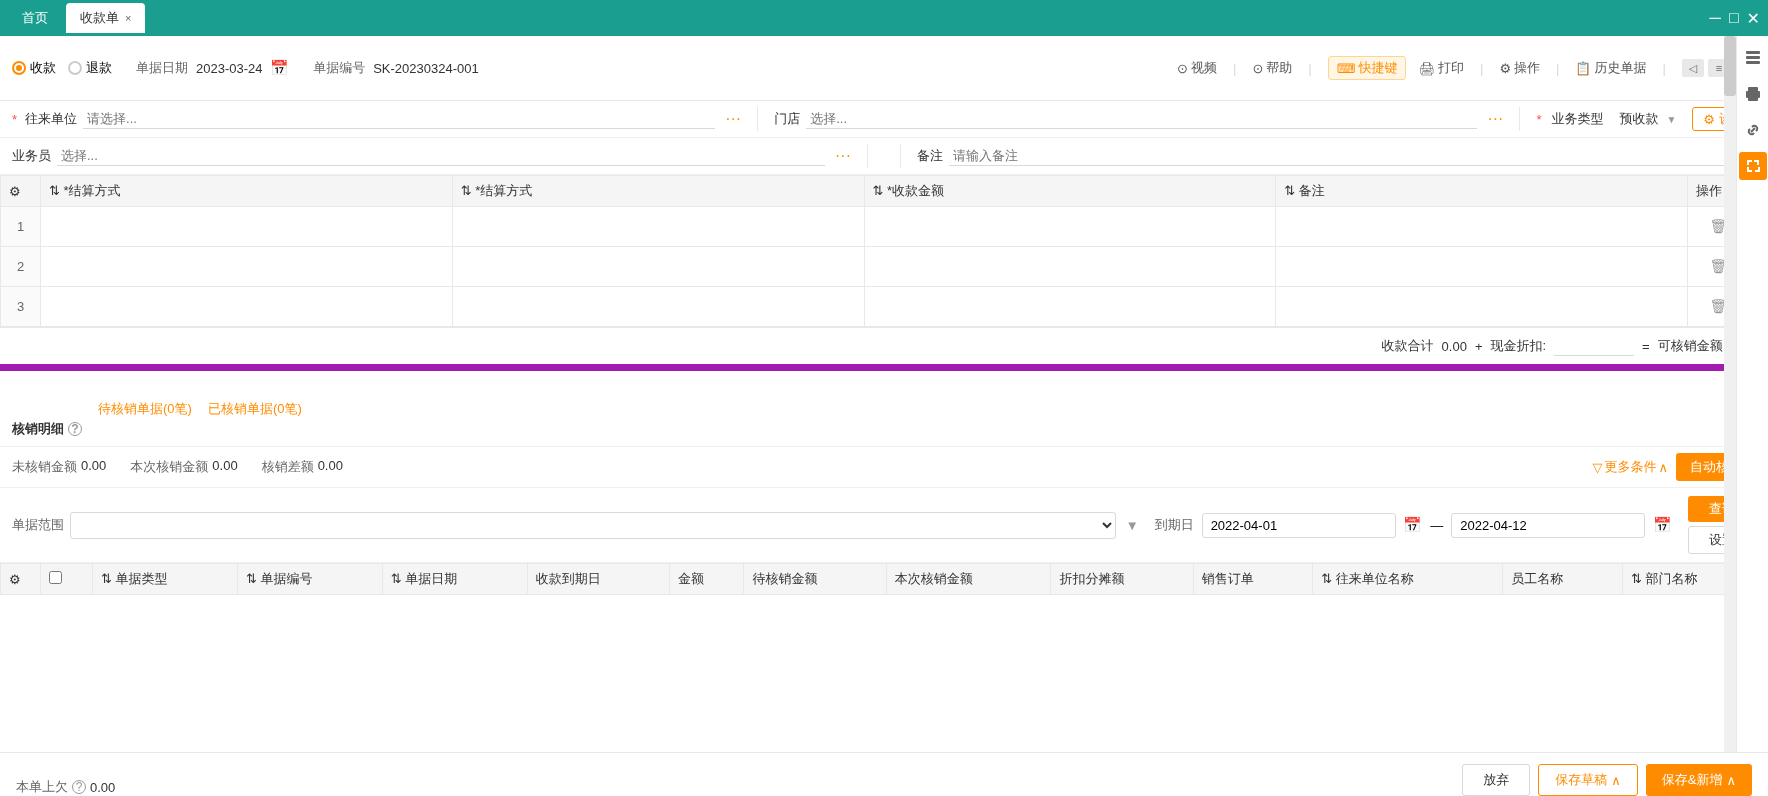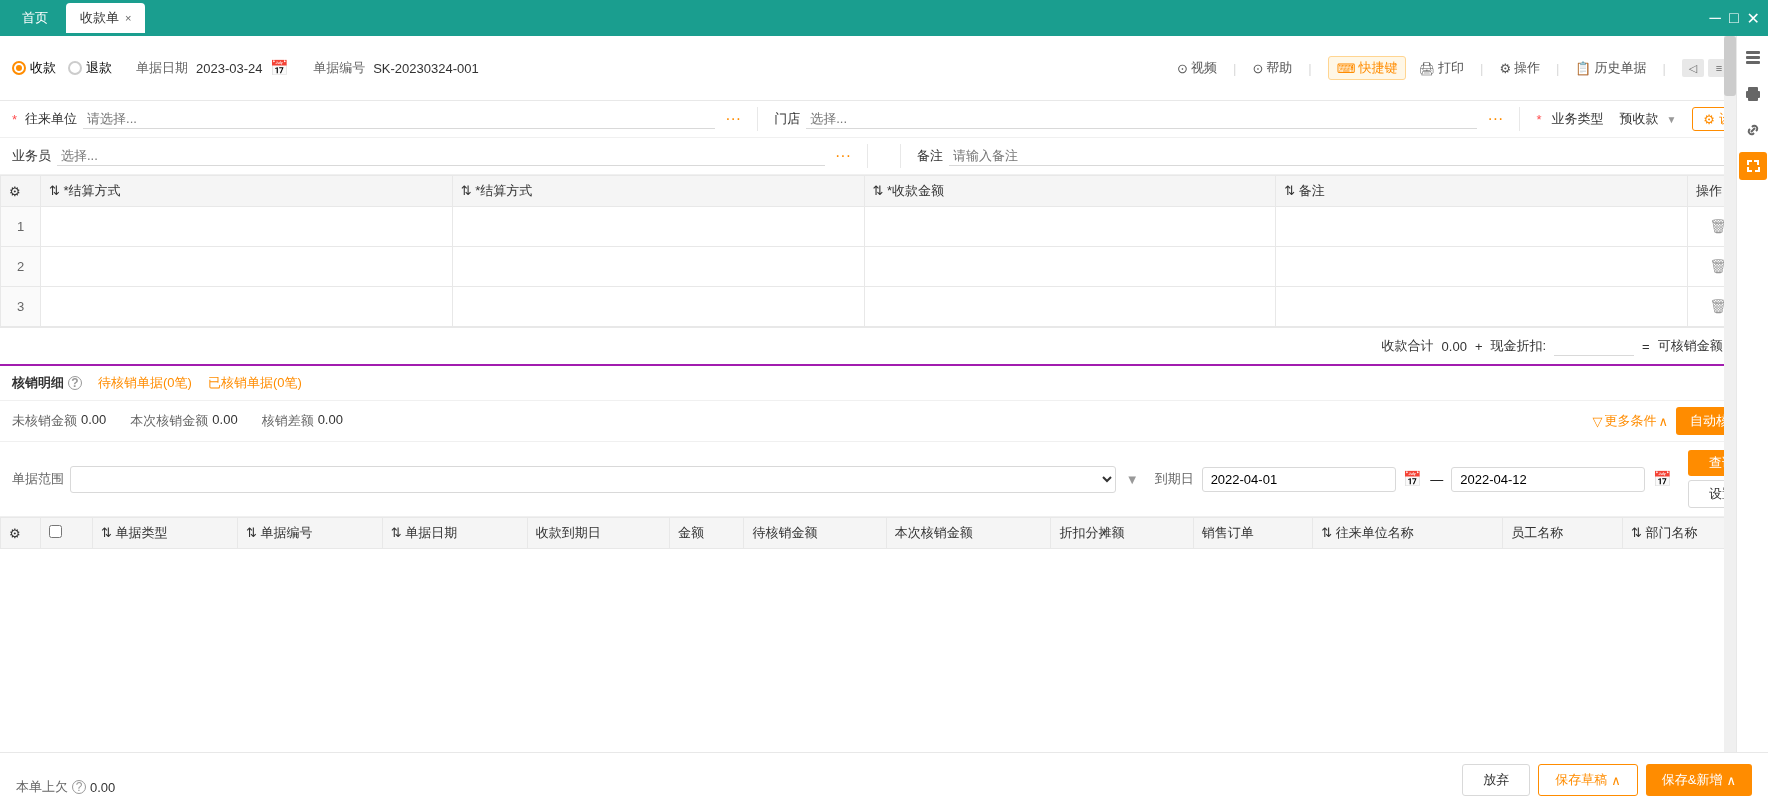--- a/index.html
+++ b/index.html
@@ -257,21 +257,21 @@
     }
 
     
     .summary-row {
       display: flex;
       align-items: center;
       justify-content: flex-end;
       padding: 8px 12px;
       gap: 8px;
       background: #fff;
-      border-bottom: 2px solid #a21caf;
+      border-bottom: 7px solid #a21caf;
       color: #333;
     }
     .summary-highlight { color: #ff4d4f; font-weight: bold; }
     .summary-input {
       border: none;
       border-bottom: 1px solid #d9d9d9;
       width: 80px;
       outline: none;
       text-align: center;
       padding: 2px;
@@ -292,20 +292,21 @@
       gap: 16px;
       border-bottom: 1px solid #f0f0f0;
     }
     .verify-title {
       font-size: 14px;
       font-weight: 600;
       color: #333;
       display: flex;
       align-items: center;
       gap: 4px;
+      margin-top: 41px;
     }
     .verify-tab {
       color: #ff8c00;
       cursor: pointer;
       font-size: 13px;
     }
     .verify-stats {
       display: flex;
       align-items: center;
       padding: 6px 12px;

